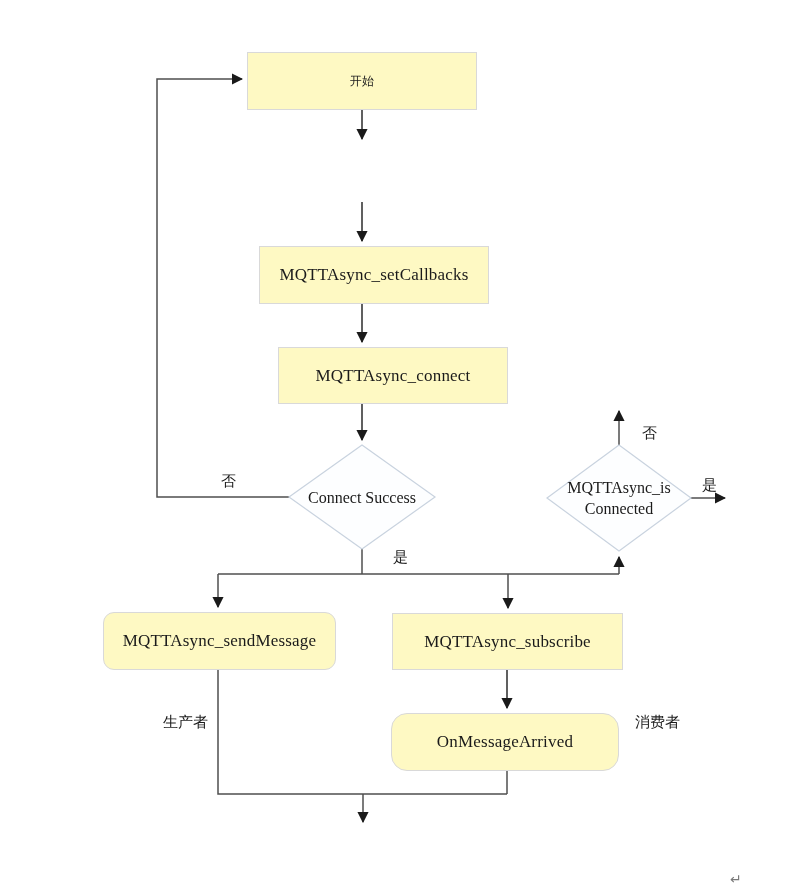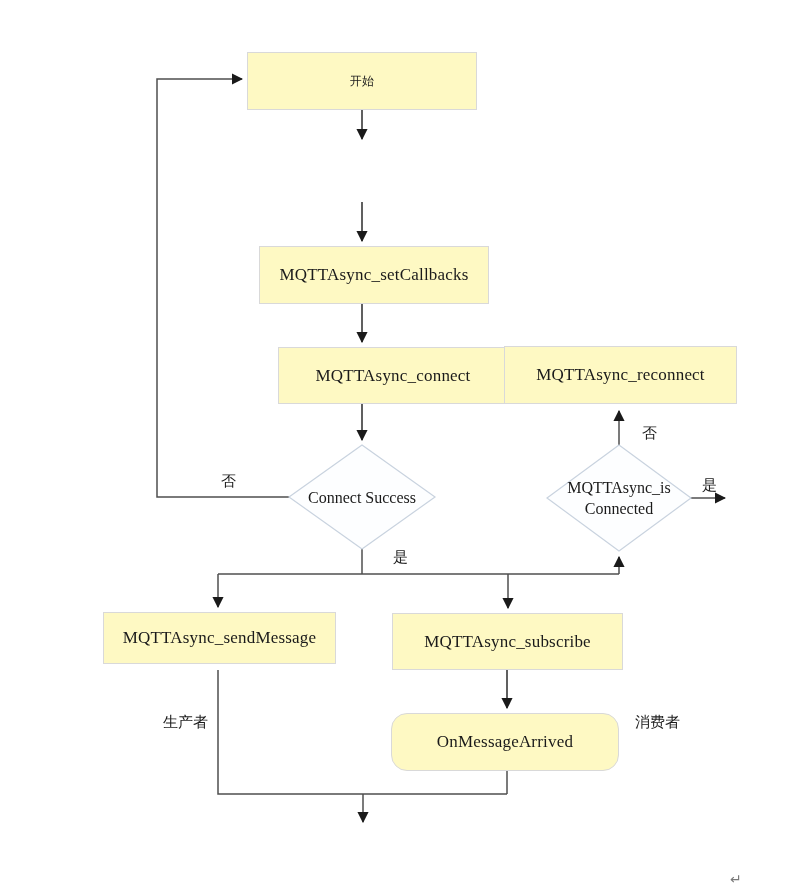--- a/index.html
+++ b/index.html
@@ -30,21 +30,21 @@
     text-align: center;
     font-size: 17px;
     letter-spacing: 0.2px;
     box-sizing: border-box;
   }
   .box-start        { left: 247px; top:  52px; width: 230px; height: 58px; font-size: 12px; }
   .box-create       { left: 247px; top: 144px; width: 230px; height: 58px; }
   .box-setcallbacks { left: 247px; top: 246px; width: 230px; height: 58px; margin-left: 12px; }
   .box-connect      { left: 247px; top: 347px; width: 230px; height: 57px; margin-left: 31px; }
   .box-reconnect    { left: 504px; top: 346px; width: 233px; height: 58px; }
-  .box-sendmessage  { left: 103px; top: 612px; width: 233px; height: 52px; }
+  .box-sendmessage  { left: 103px; top: 612px; width: 233px; height: 58px; border-radius: 11px; }
   .box-subscribe    { left: 392px; top: 613px; width: 231px; height: 57px; }
   .box-onmessage    { left: 391px; top: 713px; width: 228px; height: 58px; border-radius: 16px; }
   .box-destroy      { left: 248px; top: 828px; width: 231px; height: 58px; }
   .diamond-label {
     position: absolute;
     text-align: center;
     font-size: 16px;
     line-height: 21px;
   }
   .lbl-success { left: 292px; top: 487px; width: 140px; }
@@ -113,23 +113,20 @@
 
   <div class="node-box box-start">
     <span>开始</span>
   </div>
   <div class="node-box box-setcallbacks">
     <span>MQTTAsync_setCallbacks</span>
   </div>
   <div class="node-box box-connect">
     <span>MQTTAsync_connect</span>
   </div>
-  <div class="node-box box-reconnect">
-    <span>MQTTAsync_reconnect</span>
-  </div>
   <div class="node-box box-sendmessage">
     <span>MQTTAsync_sendMessage</span>
   </div>
   <div class="node-box box-subscribe">
     <span>MQTTAsync_subscribe</span>
   </div>
   <div class="node-box box-onmessage">
     <span>OnMessageArrived</span>
   </div>
 

